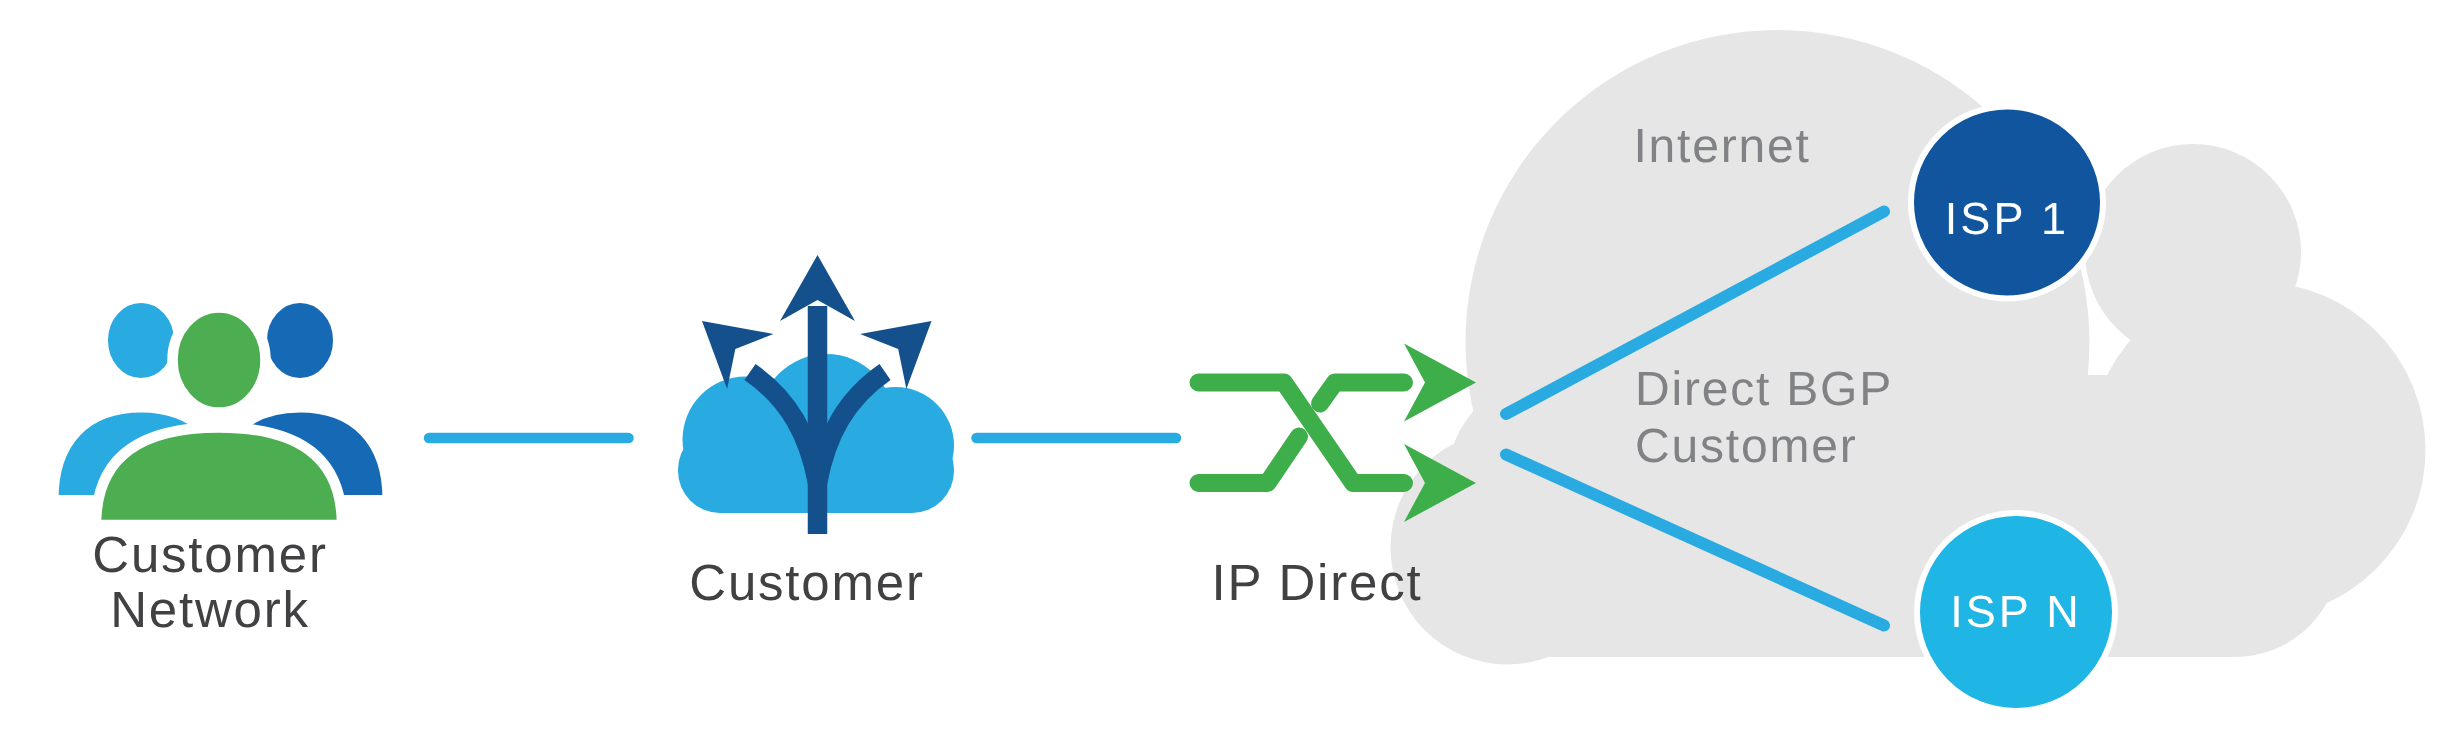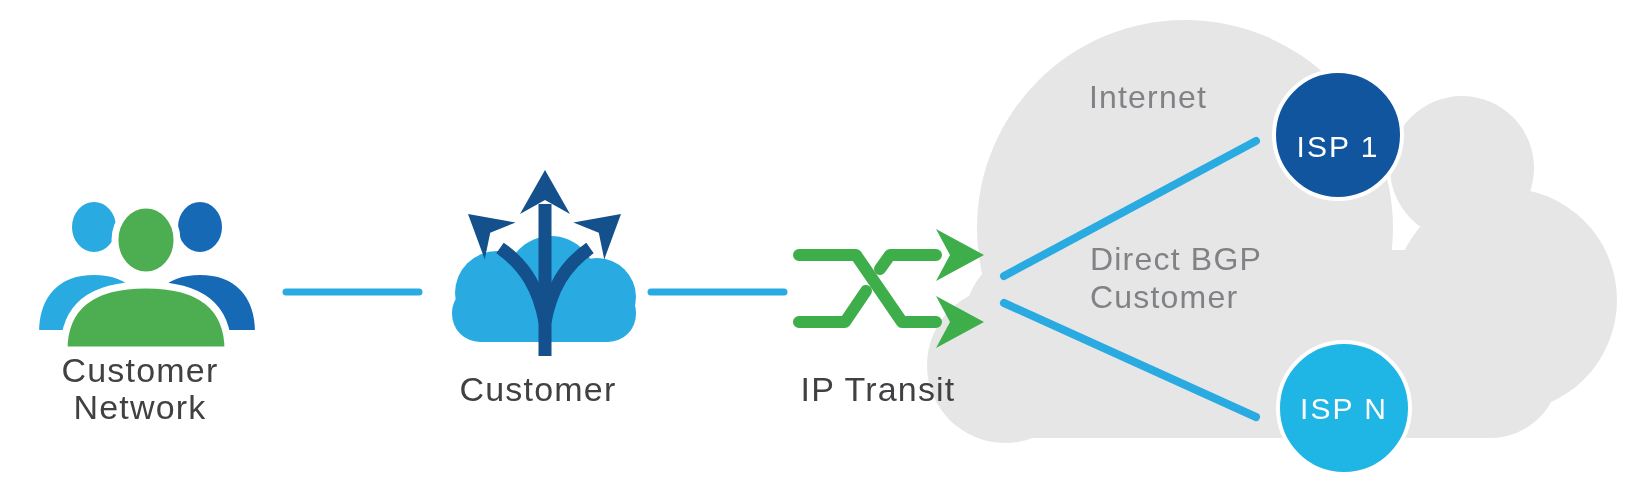--- a/index.html
+++ b/index.html
@@ -111,21 +111,21 @@
     <circle cx="1344" cy="408" r="66" style="fill:var(--ispn-blue)" stroke="#ffffff" stroke-width="4"></circle>
   </svg>
 
   <div class="label" style="left:140px;top:352px;">
     <div>Customer</div>
     <div>Network</div>
   </div>
 
   <div class="label" style="left:538px;top:371px;">Customer</div>
 
-  <div class="label" style="left:878px;top:371px;">IP Transit</div>
+  <div class="label" style="left:878px;top:371px;">IP Direct</div>
 
   <div class="label gray" style="left:1148px;top:78px;">Internet</div>
 
   <div class="label gray left-align" style="left:1090px;top:240px;">
     <div>Direct BGP</div>
     <div>Customer</div>
   </div>
 
   <div class="node-label" style="left:1338px;top:135px;margin-top:12px;">ISP 1</div>
 

